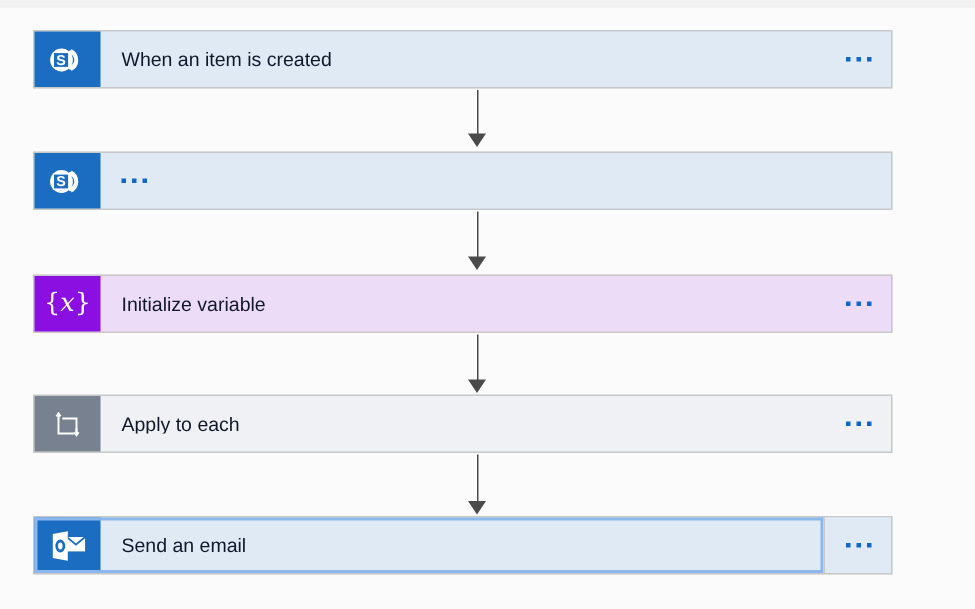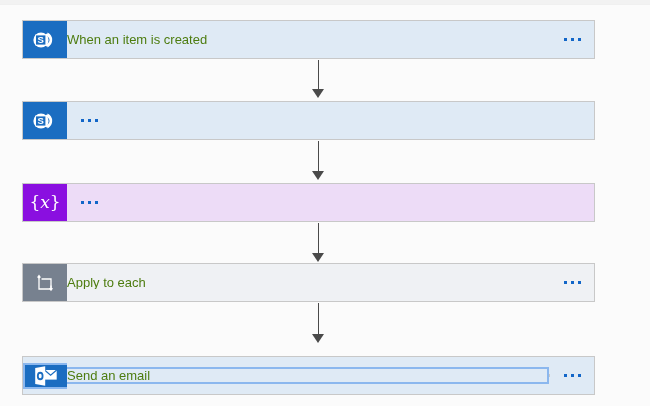--- a/index.html
+++ b/index.html
@@ -75,22 +75,23 @@
   .card-icon.purple { background: #8a0fe0; }
   .card-icon.gray   { background: #77818f; }
 
   .card-body {
     flex: 1 1 auto;
     display: flex;
     align-items: center;
     min-width: 0;
   }
   .card-title {
+    padding-left: 14px;
     font-size: 13px;
-    color: #4d7c0f;
+    color: #0f172a;
     line-height: 1;
     white-space: nowrap;
     overflow: hidden;
     text-overflow: ellipsis;
   }
   .card-menu {
     flex: 0 0 44px;
     width: 44px;
     display: flex;
     align-items: center;
@@ -195,20 +196,23 @@
 
   <div class="connector" style="top:141px; height:39px;">
     <div class="stem"></div>
     <div class="head"></div>
   </div>
 
   <div class="flow-card purple" style="top:183px;">
     <div class="card-icon purple">
       <span class="varx">{<i>x</i>}</span>
     </div>
+    <div class="card-body">
+      <span class="card-title">Initialize variable</span>
+    </div>
     <div class="card-menu">
       <span class="dot"></span>
       <span class="dot"></span>
       <span class="dot"></span>
     </div>
   </div>
 
   <div class="connector" style="top:223px; height:39px;">
     <div class="stem"></div>
     <div class="head"></div>
@@ -230,21 +234,21 @@
       <span class="dot"></span>
       <span class="dot"></span>
     </div>
   </div>
 
   <div class="connector" style="top:303px; height:40px;">
     <div class="stem"></div>
     <div class="head"></div>
   </div>
 
-  <div class="flow-card selected" style="top:356px;align-items:center;">
+  <div class="flow-card selected" style="top:344px;">
     <div class="card-icon">
       <svg class="ol-icon" width="26" height="22" viewBox="0 0 26 22" aria-hidden="true">
         <rect x="11.5" y="5.0" width="12.2" height="9.6" fill="#ffffff"></rect>
         <path d="M11.5 5.0 L17.6 10.1 L23.7 5.0" fill="none" stroke="#1b6dc1" stroke-width="1.2"></path>
         <path d="M2.2 3.0 L12.2 1.2 L12.2 20.8 L2.2 19.0 Z" fill="#ffffff"></path>
         <ellipse cx="7.2" cy="11.0" rx="3.3" ry="4.3" fill="#1b6dc1"></ellipse>
         <ellipse cx="7.2" cy="11.0" rx="1.5" ry="2.3" fill="#ffffff"></ellipse>
       </svg>
     </div>
     <div class="card-body">

